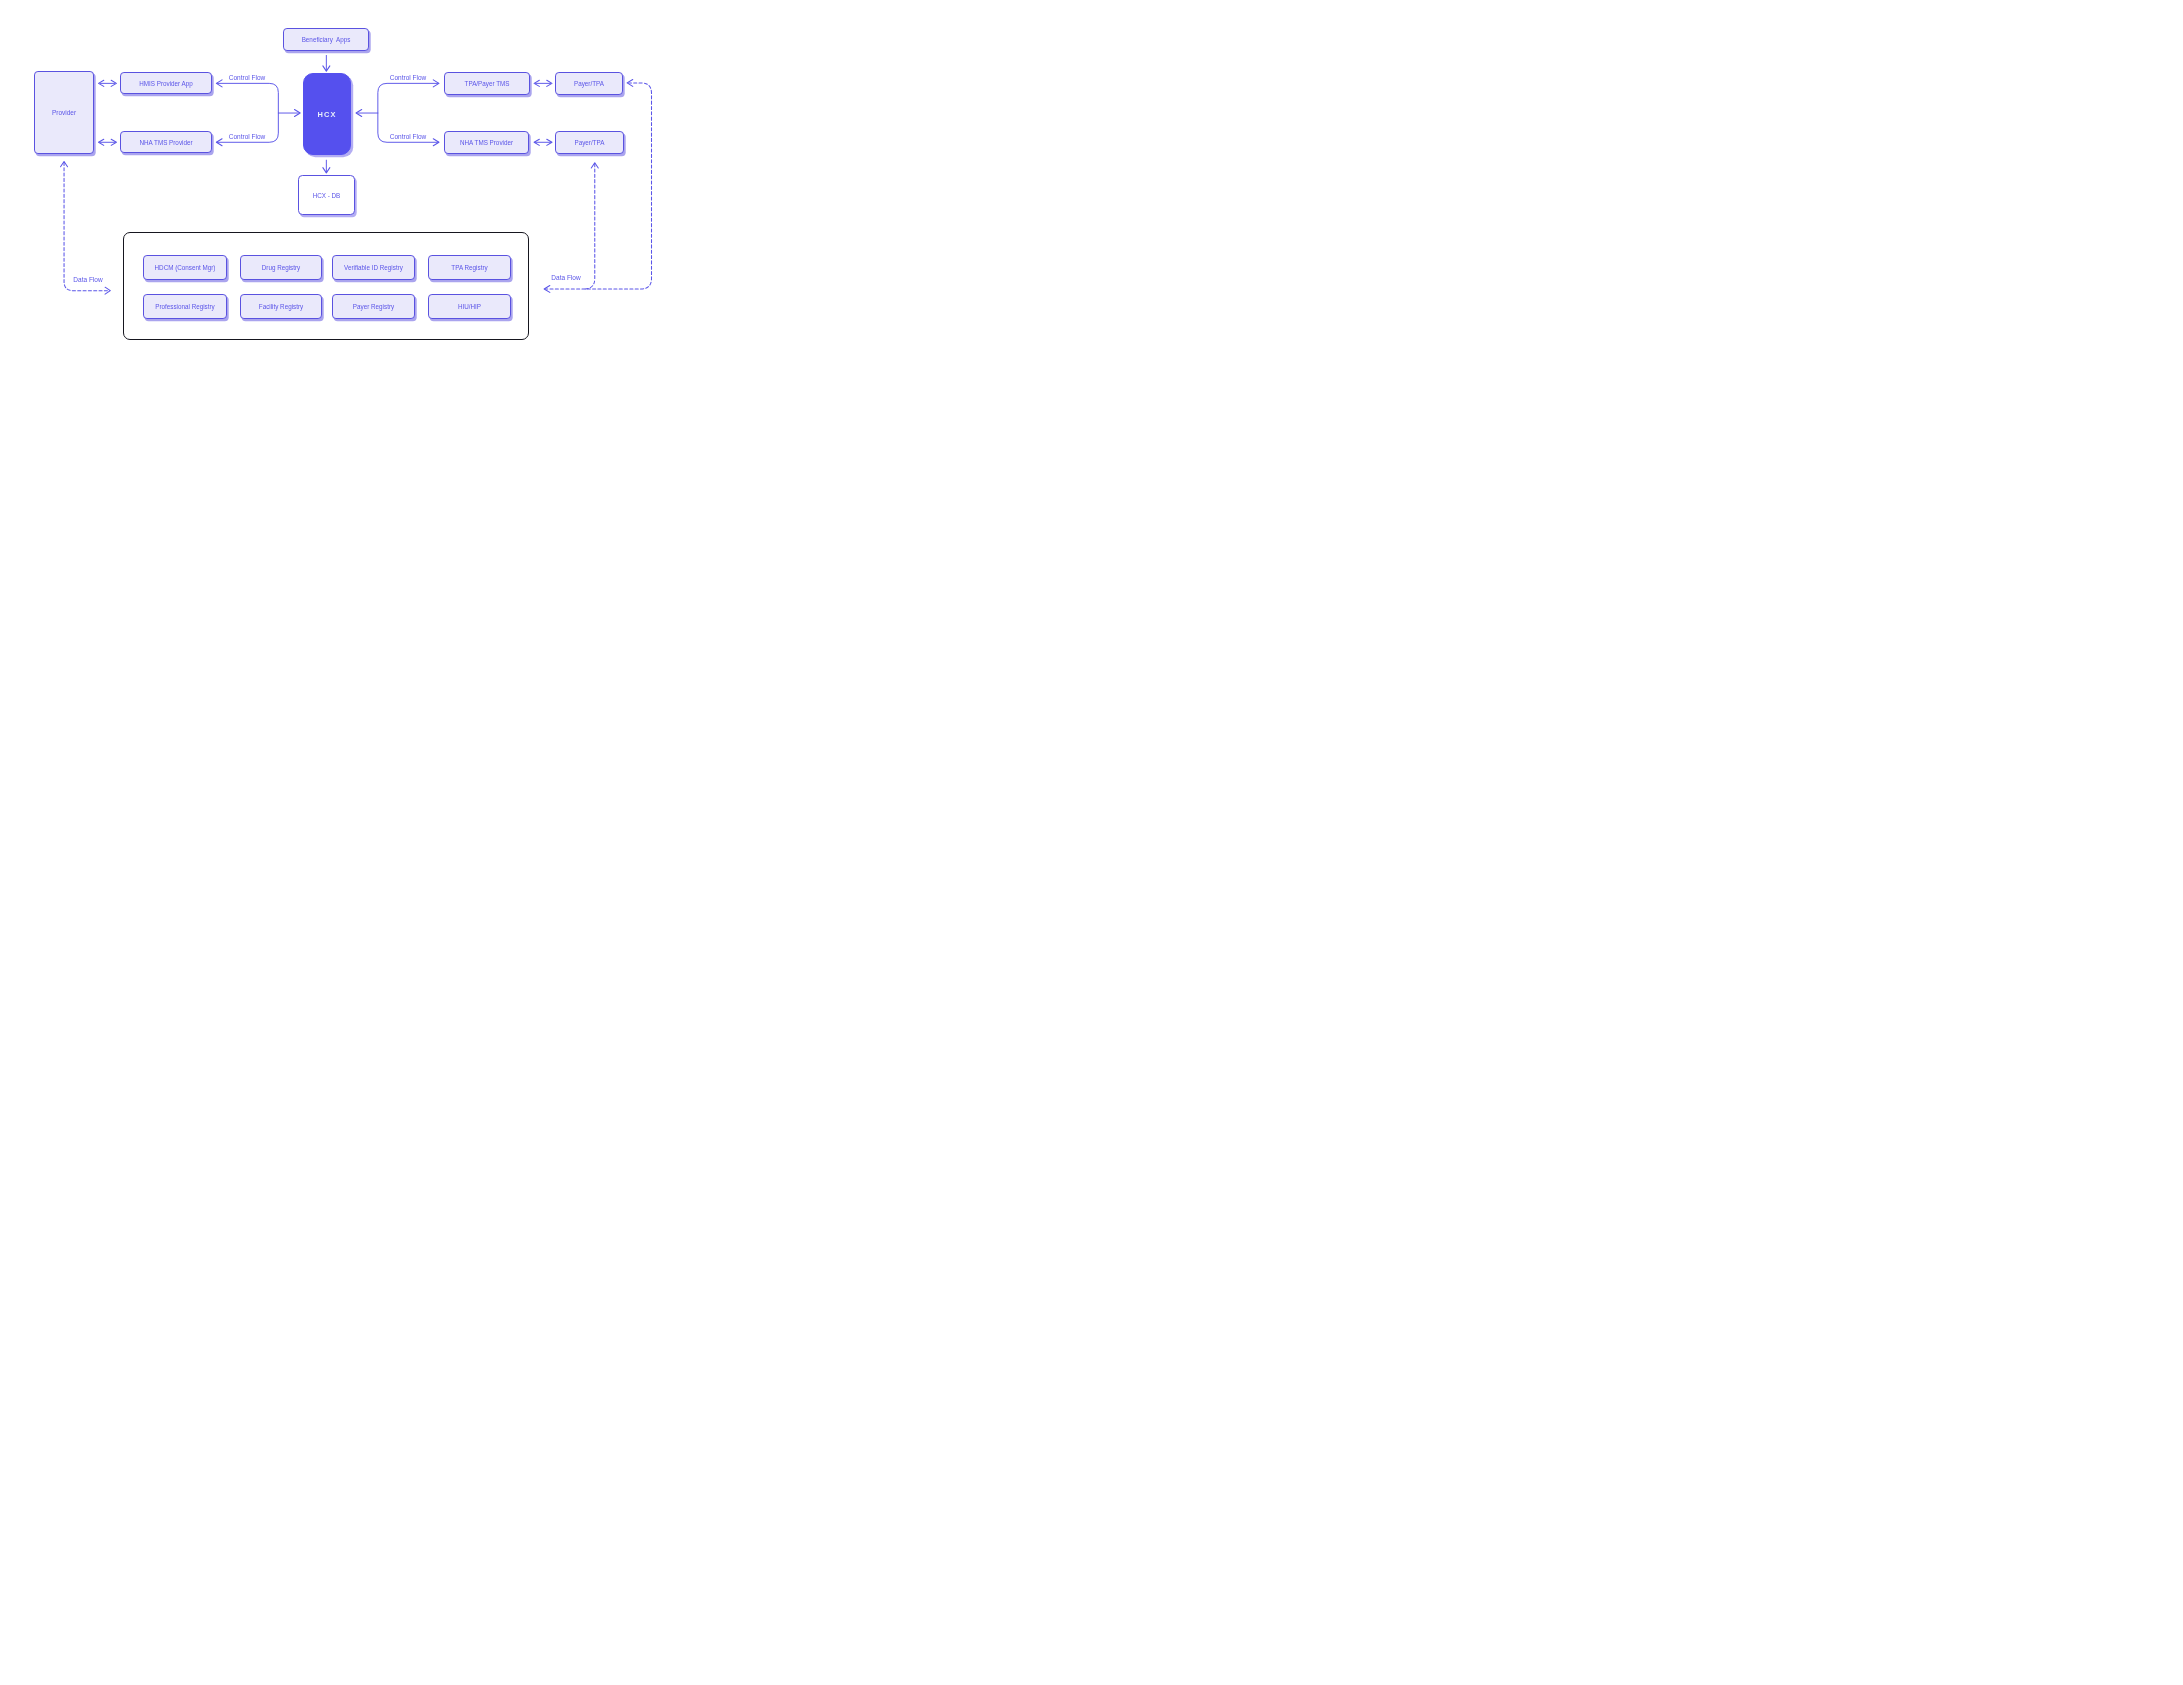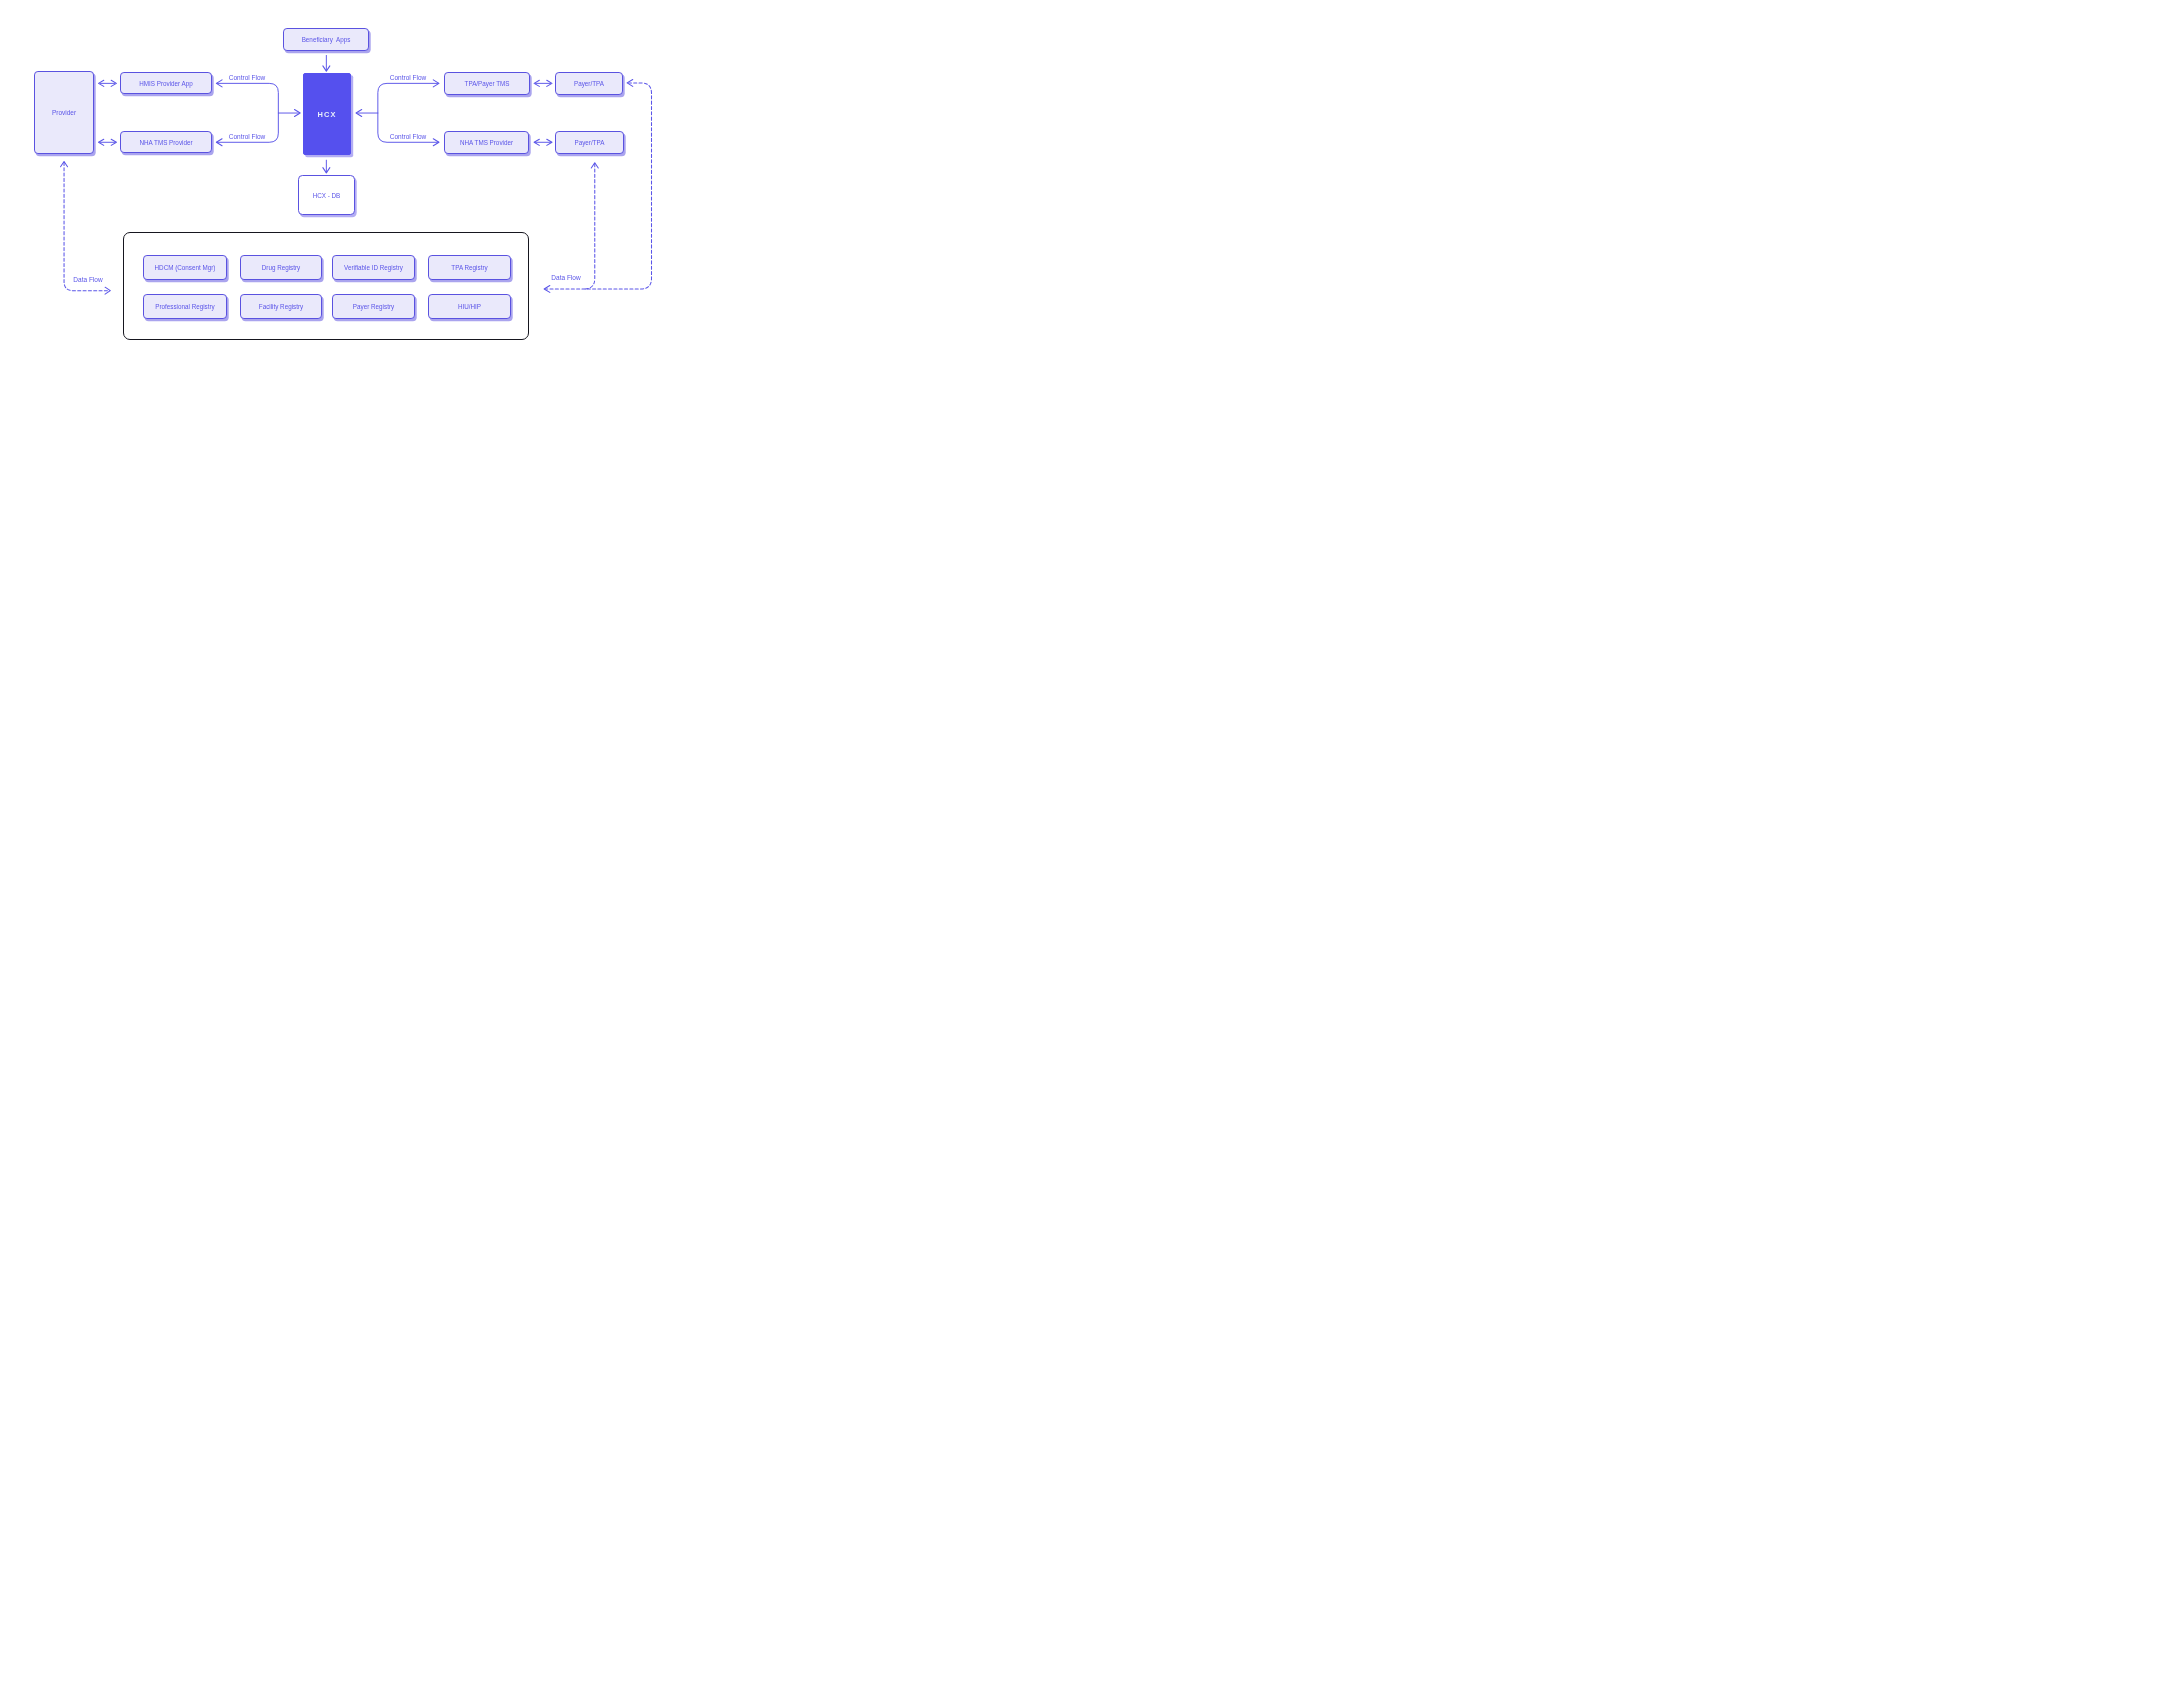--- a/index.html
+++ b/index.html
@@ -13,21 +13,21 @@
   .ch{stroke:#5a55e8;stroke-width:2.4;fill:none;stroke-linecap:round;stroke-linejoin:round;}
   .node{
     position:absolute;display:flex;align-items:center;justify-content:center;
     background:#eae9fb;border:0.9px solid #5a52e0;border-radius:3.9px;
     box-shadow:1.7px 2.2px 0 #aaa4ee;color:#5b55e8;font-size:6.3px;
     text-align:center;white-space:pre;box-sizing:border-box;
   }
   .node--solid{
     background:#5550ee;border-color:#5550ee;color:#e7edfa;
     font-weight:bold;font-size:7.4px;letter-spacing:1.1px;
-    border-radius:2px;box-shadow:2.2px 2.2px 0 #b3adf3;
+    border-radius:10px;box-shadow:2.2px 2.2px 0 #b3adf3;
   }
   .node--db{background:#ffffff;border-radius:4.4px;box-shadow:1.7px 2.2px 0 #b3adf3;}
   .registry-container{
     position:absolute;background:#ffffff;border:0.7px solid #16161f;
     border-radius:7px;box-sizing:border-box;
   }
   .flow-label{
     position:absolute;transform:translate(-50%,-50%);
     color:#5a55e8;font-size:6.5px;white-space:pre;
   }

